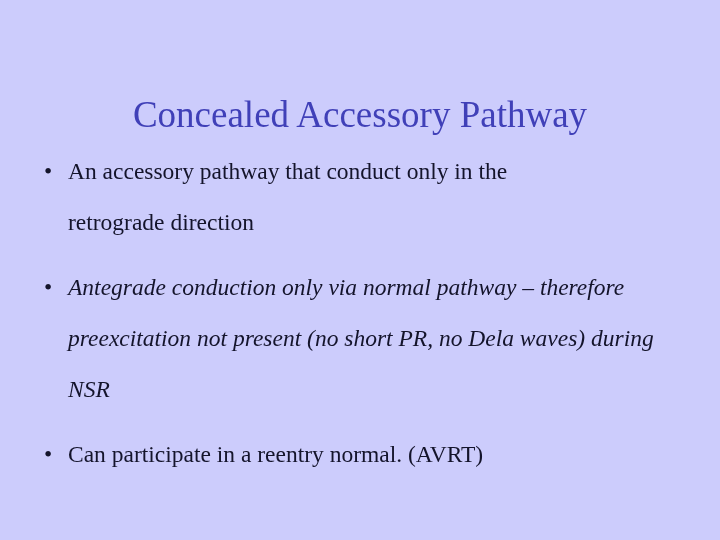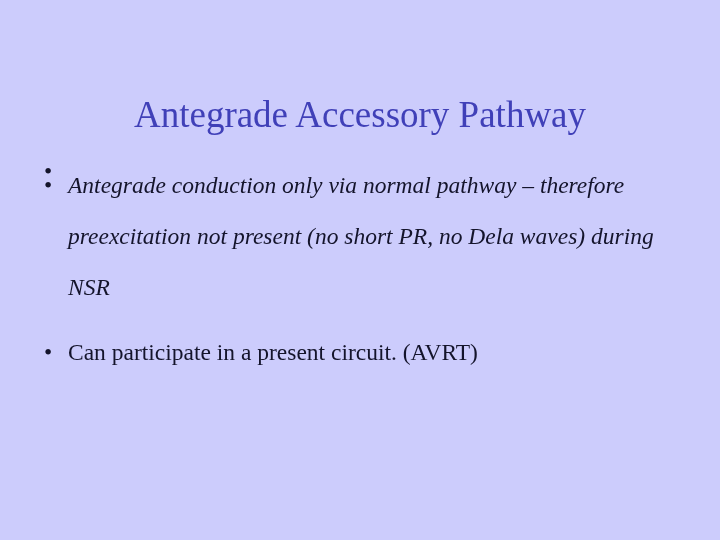--- a/index.html
+++ b/index.html
@@ -88,34 +88,35 @@
   
   #bullet-2 { margin-top: 6px; }
   #bullet-3 { margin-top: 6px; }
 </style>
 </head>
 <body>
 
 <div id="slide" style="background: rgb(204, 204, 252);">
 
   <div id="title-block">
-    <h1 id="slide-title" style="color: rgb(64, 64, 184);">Antegrade Accessory Pathway</h1>
+    <h1 id="slide-title" style="color: rgb(64, 64, 184);">Concealed Accessory Pathway</h1>
   </div>
 
   <div id="body-block">
 
     <div class="bullet-item" id="bullet-1" style="color: rgb(20, 20, 43);">
       <span class="bullet-marker" style="color: rgb(20, 20, 43);">•</span>
+      <span class="bullet-text">An accessory pathway that conduct only in the retrograde direction</span>
     </div>
 
     <div class="bullet-item" id="bullet-2" style="color: rgb(20, 20, 43);">
       <span class="bullet-marker" style="color: rgb(20, 20, 43);">•</span>
       <span class="bullet-text">Antegrade conduction only via normal pathway – therefore preexcitation not present (no short PR, no Dela waves) during NSR</span>
     </div>
 
     <div class="bullet-item" id="bullet-3" style="color: rgb(20, 20, 43);">
       <span class="bullet-marker" style="color: rgb(20, 20, 43);">•</span>
-      <span class="bullet-text">Can participate in a present circuit. (AVRT)</span>
+      <span class="bullet-text">Can participate in a reentry normal. (AVRT)</span>
     </div>
 
   </div>
 
 </div>
 
 </body></html>

